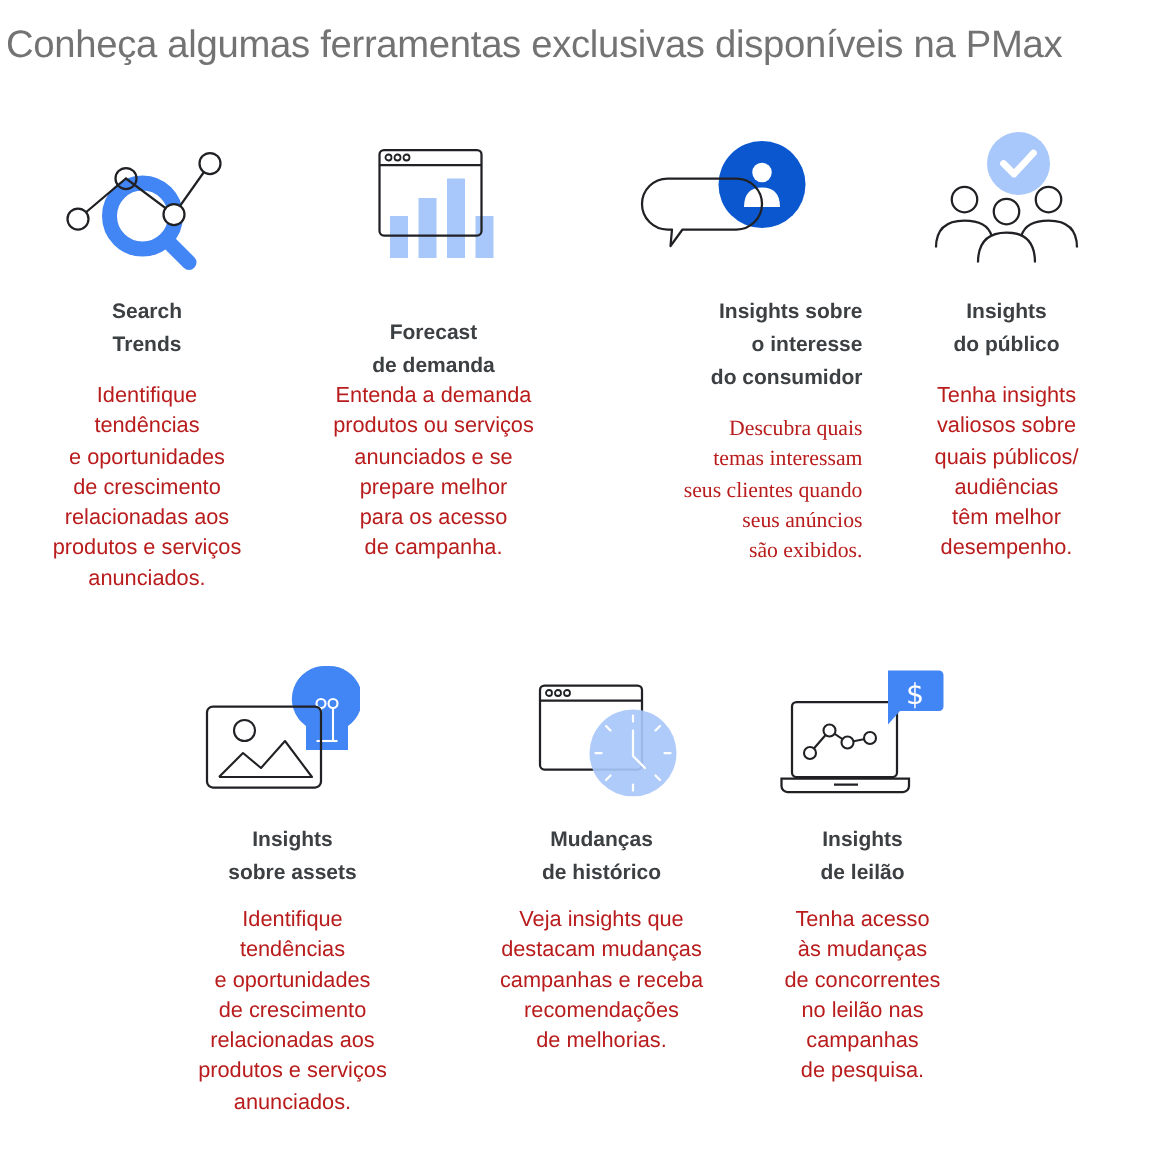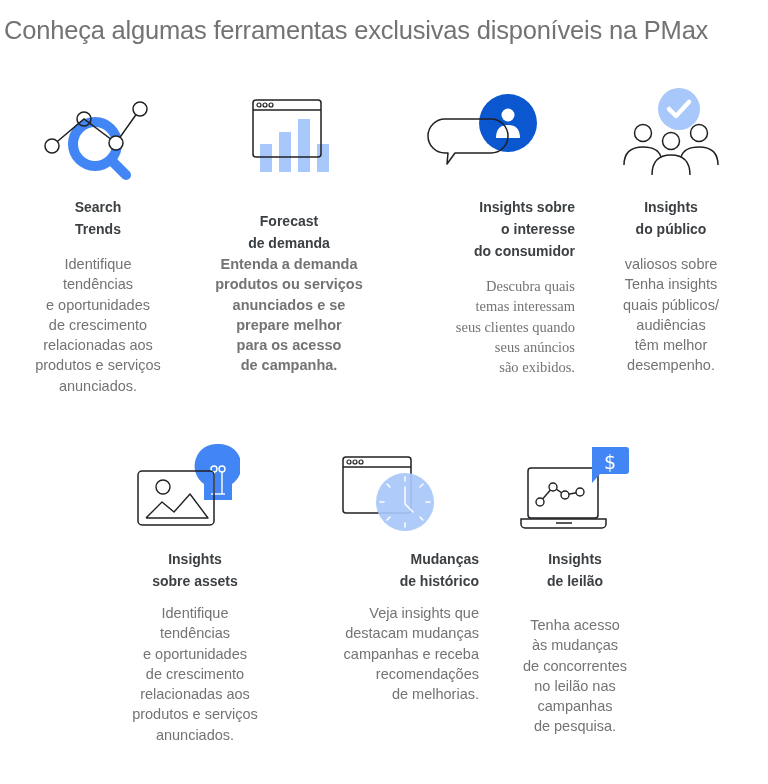--- a/index.html
+++ b/index.html
@@ -14,21 +14,21 @@
       position: absolute; width: 190px; text-align: center;
     }
     .card .icon { position: absolute; }
     .card-title {
       position: absolute; left: 0; width: 100%;
       font-size: 14px; font-weight: 700; line-height: 22px; color: #3c4043;
     }
     .card-title span, .card-desc span { display: block; }
     .card-desc {
       position: absolute; left: 0; width: 100%;
-      font-size: 14.5px; font-weight: 400; line-height: 20.3px; color: #737373;
+      font-size: 14.5px; font-weight: 400; line-height: 20.3px; color: #b91c1c;
     }
     svg { display: block; }
   </style>
 </head>
 <body>
 
 <h1 class="page-title">Conheça algumas ferramentas exclusivas disponíveis na PMax</h1>
 
 <div class="card" style="left:3px; top:85px; height:320px;">
   <div class="icon" style="left:40px; top:10px;">
@@ -69,21 +69,21 @@
       <line x1="3" y1="12" x2="71" y2="12" stroke="#202124" stroke-width="1.5"></line>
       <circle cx="9" cy="7" r="2" fill="none" stroke="#202124" stroke-width="1.2"></circle>
       <circle cx="15" cy="7" r="2" fill="none" stroke="#202124" stroke-width="1.2"></circle>
       <circle cx="21" cy="7" r="2" fill="none" stroke="#202124" stroke-width="1.2"></circle>
     </svg>
   </div>
   <div class="card-title" style="top:111px;margin-top:14px;">
     <span>Forecast</span>
     <span>de demanda</span>
   </div>
-  <div class="card-desc" style="top:169px;font-weight:bold;">
+  <div class="card-desc" style="top:169px;">
     <span>Entenda a demanda</span>
     <span>produtos ou serviços</span>
     <span>anunciados e se</span>
     <span>prepare melhor</span>
     <span>para os acesso</span>
     <span>de campanha.</span>
   </div>
 </div>
 
 <div class="card" style="left:385px; top:85px; height:320px;text-align:right;">
@@ -120,22 +120,22 @@
       <path d="M97 78 Q97 60 78 60 Q63 60 60 70" fill="none" stroke="#202124" stroke-width="1.5"></path>
       <circle cx="50" cy="54" r="8.5" fill="none" stroke="#202124" stroke-width="1.5"></circle>
       <path d="M31 88 Q31 68 50 68 Q69 68 69 88" fill="none" stroke="#202124" stroke-width="1.5"></path>
     </svg>
   </div>
   <div class="card-title" style="top:111px;">
     <span>Insights</span>
     <span>do público</span>
   </div>
   <div class="card-desc" style="top:169px;">
+    <span>Tenha insights</span>
     <span>valiosos sobre</span>
-    <span>Tenha insights</span>
     <span>quais públicos/</span>
     <span>audiências</span>
     <span>têm melhor</span>
     <span>desempenho.</span>
   </div>
 </div>
 
 <div class="card" style="left:100px; top:435px; height:320px;">
   <div class="icon" style="left:36px; top:5px;">
     <svg width="104" height="90" viewBox="0 0 104 90">
@@ -158,21 +158,21 @@
     <span>Identifique</span>
     <span>tendências</span>
     <span>e oportunidades</span>
     <span>de crescimento</span>
     <span>relacionadas aos</span>
     <span>produtos e serviços</span>
     <span>anunciados.</span>
   </div>
 </div>
 
-<div class="card" style="left:289px; top:435px; height:320px;text-align:right;">
+<div class="card" style="left:306px; top:435px; height:320px;">
   <div class="icon" style="left:52px; top:20px;">
     <svg width="96" height="76" viewBox="0 0 96 76">
       <rect x="2" y="2" width="68" height="56" rx="3" fill="none" stroke="#202124" stroke-width="1.5"></rect>
       <line x1="2" y1="12" x2="70" y2="12" stroke="#202124" stroke-width="1.5"></line>
       <circle cx="8" cy="7" r="2" fill="none" stroke="#202124" stroke-width="1.2"></circle>
       <circle cx="14" cy="7" r="2" fill="none" stroke="#202124" stroke-width="1.2"></circle>
       <circle cx="20" cy="7" r="2" fill="none" stroke="#202124" stroke-width="1.2"></circle>
       <circle cx="64" cy="47" r="29" fill="#a8c7fa" opacity="0.92"></circle>
       <g stroke="#fff" stroke-width="1.5" stroke-linecap="round">
         <line x1="64" y1="22" x2="64" y2="26"></line>
@@ -212,21 +212,21 @@
       <circle cx="20" cy="57" r="4" fill="#fff" stroke="#202124" stroke-width="1.4"></circle>
       <circle cx="33" cy="42" r="4" fill="#fff" stroke="#202124" stroke-width="1.4"></circle>
       <circle cx="45" cy="50" r="4" fill="#fff" stroke="#202124" stroke-width="1.4"></circle>
       <circle cx="60" cy="47" r="4" fill="#fff" stroke="#202124" stroke-width="1.4"></circle>
     </svg>
   </div>
   <div class="card-title" style="top:113px;">
     <span>Insights</span>
     <span>de leilão</span>
   </div>
-  <div class="card-desc" style="top:168px;margin-top:12px;">
+  <div class="card-desc" style="top:168px;">
     <span>Tenha acesso</span>
     <span>às mudanças</span>
     <span>de concorrentes</span>
     <span>no leilão nas</span>
     <span>campanhas</span>
     <span>de pesquisa.</span>
   </div>
 </div>
 
 </body></html>

